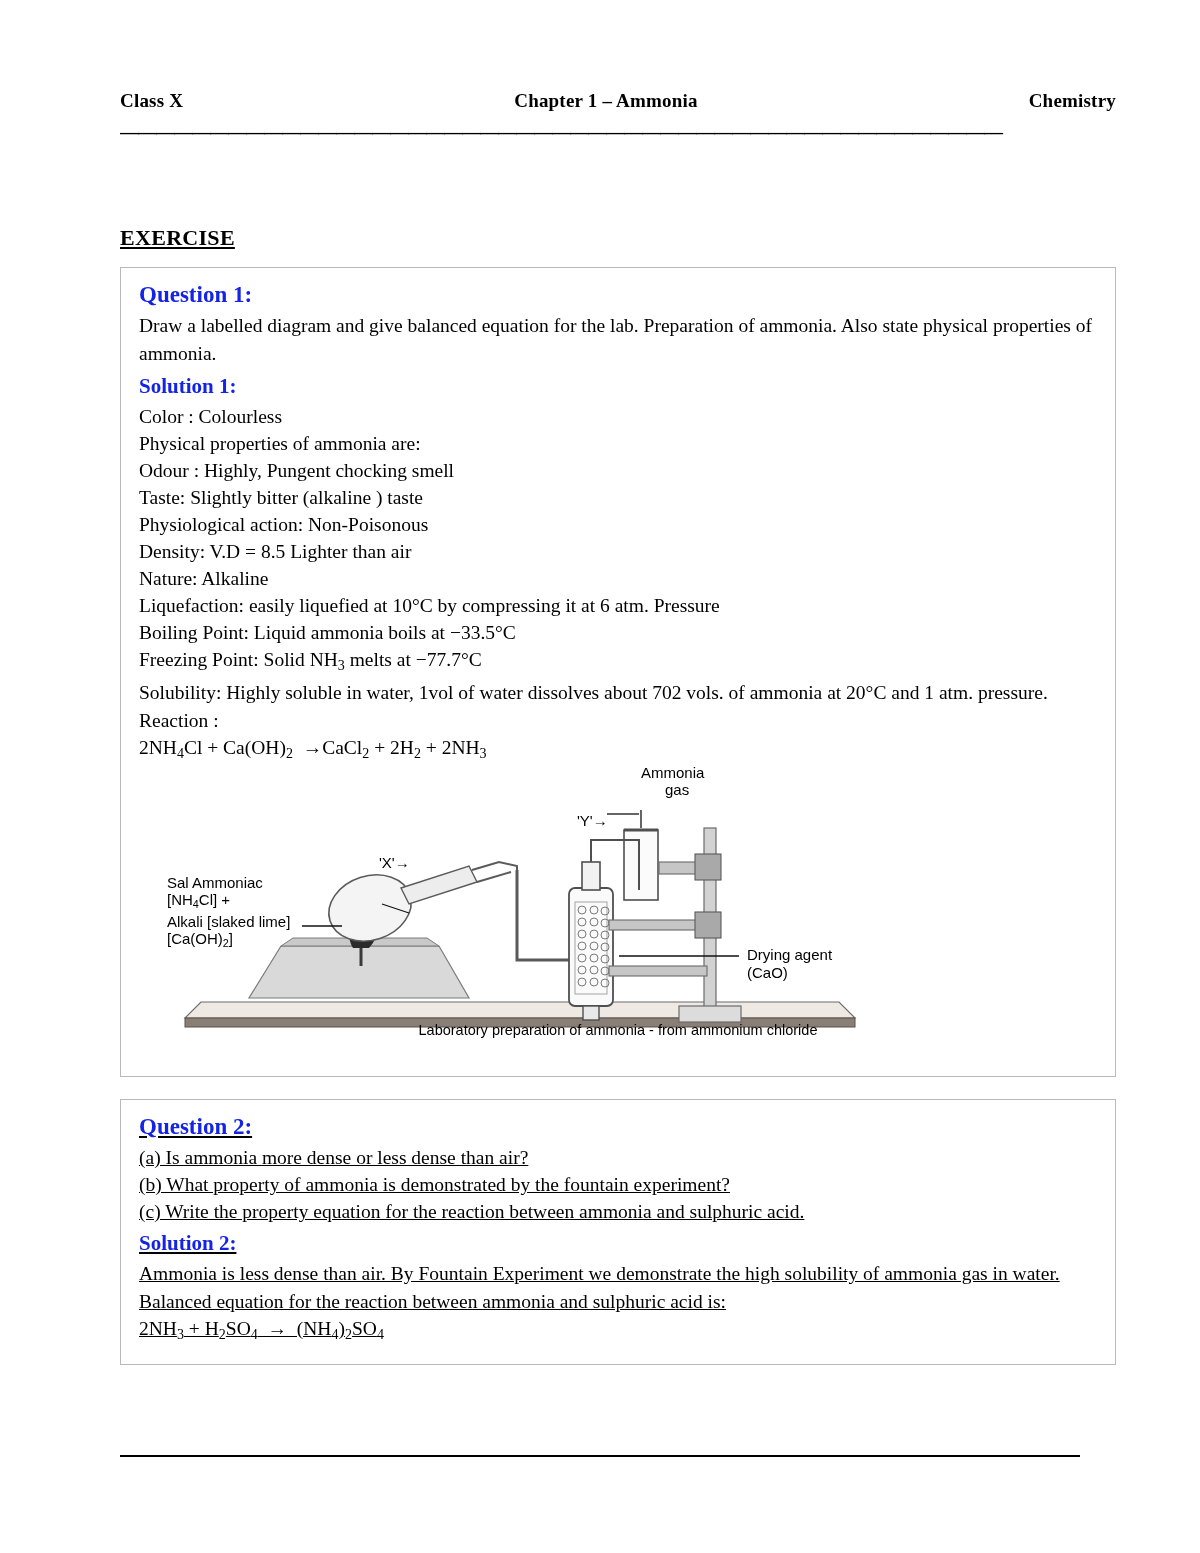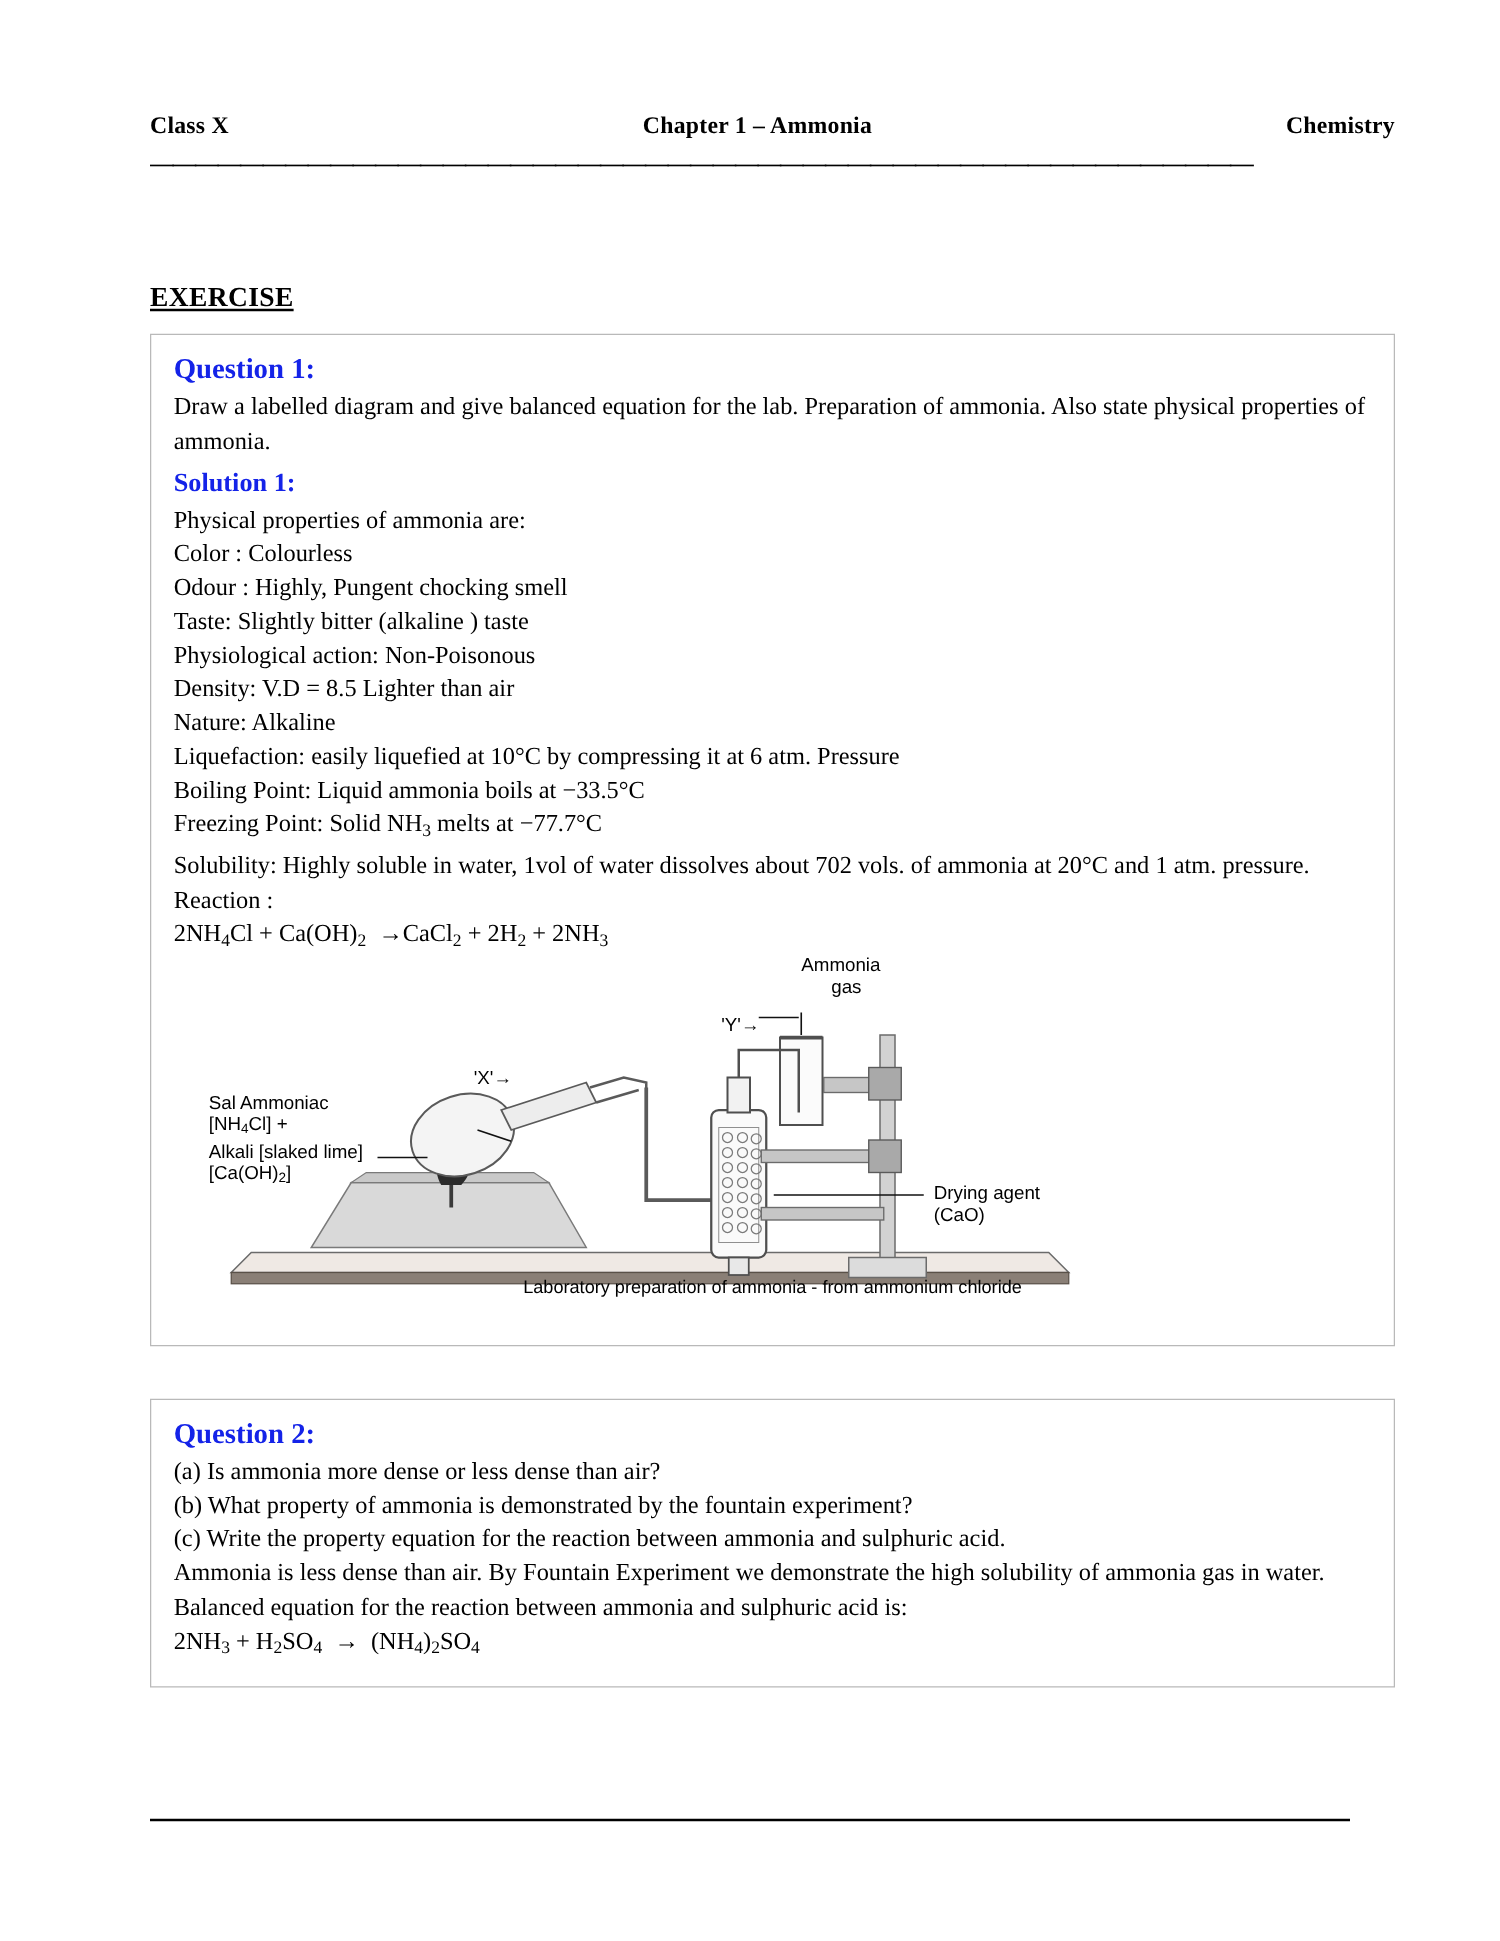--- a/index.html
+++ b/index.html
@@ -53,21 +53,21 @@
     text-decoration: underline;
     letter-spacing: 0.3px;
   }
   
   .qbox {
     border: 1px solid #b9b9b9;
     margin-top: 16px;
     padding: 14px 18px 16px 18px;
     box-sizing: border-box;
   }
-  .qbox.second { margin-top: 42px; }
+  .qbox.second { margin-top: 22px; text-decoration: underline; }
   .q-head {
     color: #1423e8;
     font-weight: bold;
     font-size: 23px;
     margin-bottom: 4px;
   }
   .s-head {
     color: #1423e8;
     font-weight: bold;
     font-size: 21px;
@@ -117,22 +117,22 @@
   </div>
   <div class="header-rule">—————————————————————————————————————————————————</div>
 
   <div class="exercise-title">EXERCISE</div>
 
   <div class="qbox">
     <div class="q-head">Question 1:</div>
     <div class="para">Draw a labelled diagram and give balanced equation for the lab. Preparation of ammonia. Also state physical properties of ammonia.</div>
 
     <div class="s-head">Solution 1:</div>
+    <div class="line">Color : Colourless</div>
     <div class="line">Physical properties of ammonia are:</div>
-    <div class="line">Color : Colourless</div>
     <div class="line">Odour : Highly, Pungent chocking smell</div>
     <div class="line">Taste: Slightly bitter (alkaline ) taste</div>
     <div class="line">Physiological action: Non-Poisonous</div>
     <div class="line">Density: V.D = 8.5 Lighter than air</div>
     <div class="line">Nature: Alkaline</div>
     <div class="line">Liquefaction: easily liquefied at 10°C by compressing it at 6 atm. Pressure</div>
     <div class="line">Boiling Point: Liquid ammonia boils at −33.5°C</div>
     <div class="line">Freezing Point: Solid NH<sub>3</sub> melts at −77.7°C</div>
     <div class="para">Solubility: Highly soluble in water, 1vol of water dissolves about 702 vols. of ammonia at 20°C and 1 atm. pressure.</div>
     <div class="line">Reaction :</div>
@@ -230,19 +230,20 @@
       </div>
       <div class="fig-caption" style="position:absolute; left:0; right:0; top:252px;">Laboratory preparation of ammonia - from ammonium chloride</div>
     </div>
   </div>
 
   <div class="qbox second">
     <div class="q-head">Question 2:</div>
     <div class="line">(a) Is ammonia more dense or less dense than air?</div>
     <div class="line">(b) What property of ammonia is demonstrated by the fountain experiment?</div>
     <div class="line">(c) Write the property equation for the reaction between ammonia and sulphuric acid.</div>
+    <div class="s-head">Solution 2:</div>
     <div class="para">Ammonia is less dense than air. By Fountain Experiment we demonstrate the high solubility of ammonia gas in water.</div>
     <div class="line">Balanced equation for the reaction between ammonia and sulphuric acid is:</div>
     <div class="line">2NH<sub>3</sub> + H<sub>2</sub>SO<sub>4</sub> &nbsp;→ &nbsp;(NH<sub>4</sub>)<sub>2</sub>SO<sub>4</sub></div>
   </div>
 
   <div class="footer-rule"></div>
 </div>
 
 </body></html>

